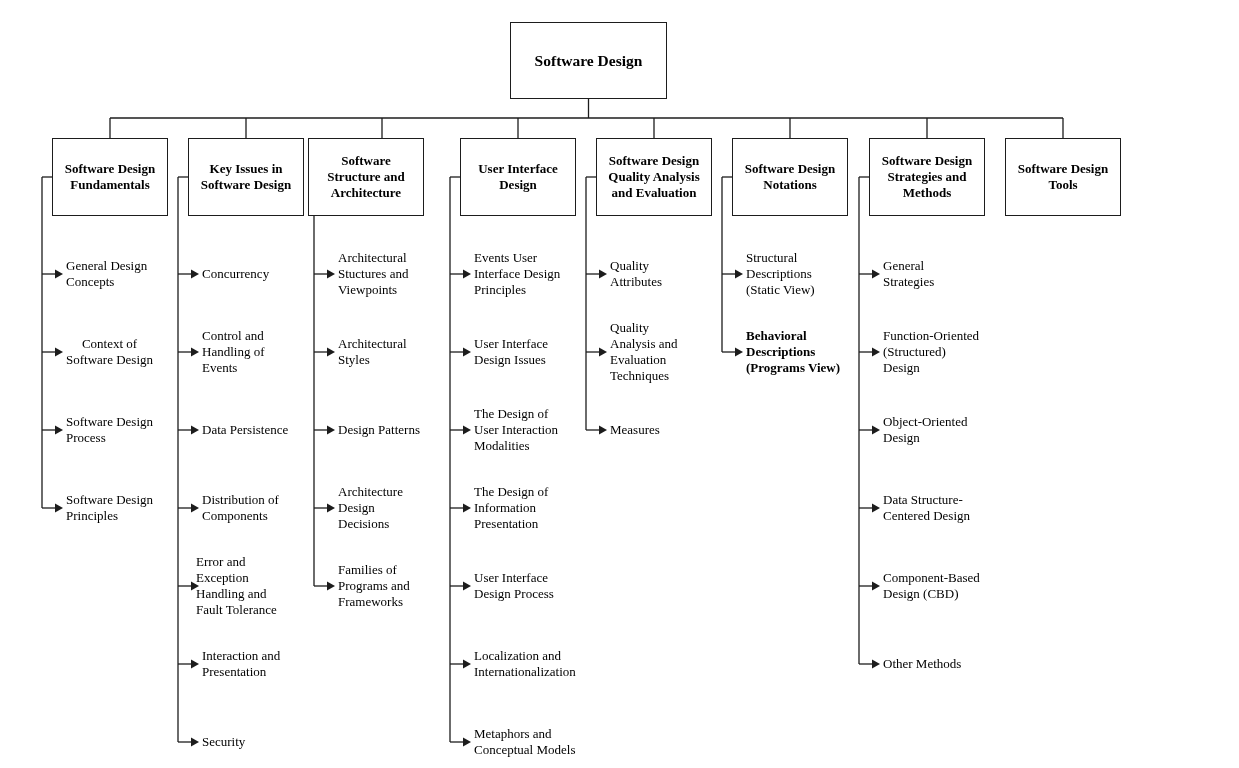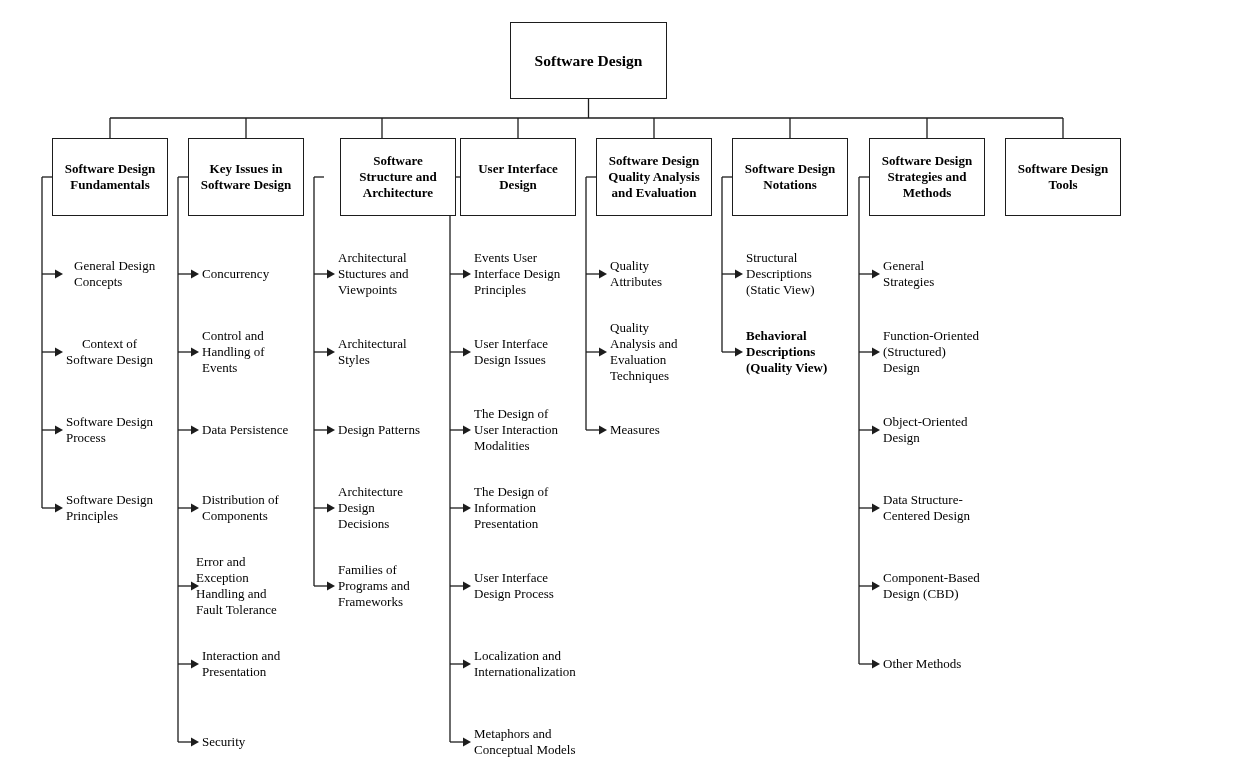--- a/index.html
+++ b/index.html
@@ -123,21 +123,21 @@
       <line x1="1063" y1="118" x2="1063" y2="138" stroke="#1c1c1c" stroke-width="1.3"></line>
     </svg>
   <div class="rootbox">
     <span>Software Design</span>
   </div>
   <div id="columns">
       <div class="hdr" style="left: 52px; top: 138px;">
         <div>Software Design</div>
         <div>Fundamentals</div>
       </div>
-      <div class="leaf" style="left: 66px; top: 258px; margin-left: 8px;">
+      <div class="leaf" style="left: 66px; top: 258px;">
         <div>General Design</div>
         <div>Concepts</div>
       </div>
       <div class="leaf" style="left: 66px; top: 336px; text-align: center;">
         <div>Context of</div>
         <div>Software Design</div>
       </div>
       <div class="leaf" style="left: 66px; top: 414px;">
         <div>Software Design</div>
         <div>Process</div>
@@ -171,21 +171,21 @@
         <div>Handling and</div>
         <div>Fault Tolerance</div>
       </div>
       <div class="leaf" style="left: 202px; top: 648px;">
         <div>Interaction and</div>
         <div>Presentation</div>
       </div>
       <div class="leaf" style="left: 202px; top: 734px;">
         <div>Security</div>
       </div>
-      <div class="hdr" style="left: 340px; top: 138px;">
+      <div class="hdr" style="left: 308px; top: 138px;">
         <div>Software</div>
         <div>Structure and</div>
         <div>Architecture</div>
       </div>
       <div class="leaf" style="left: 338px; top: 250px;">
         <div>Architectural</div>
         <div>Stuctures and</div>
         <div>Viewpoints</div>
       </div>
       <div class="leaf" style="left: 338px; top: 336px;">
@@ -263,21 +263,21 @@
         <div>Notations</div>
       </div>
       <div class="leaf" style="left: 746px; top: 250px;">
         <div>Structural</div>
         <div>Descriptions</div>
         <div>(Static View)</div>
       </div>
       <div class="leaf" style="left: 746px; top: 328px; font-weight: bold;">
         <div>Behavioral</div>
         <div>Descriptions</div>
-        <div>(Quality View)</div>
+        <div>(Programs View)</div>
       </div>
       <div class="hdr" style="left: 869px; top: 138px;">
         <div>Software Design</div>
         <div>Strategies and</div>
         <div>Methods</div>
       </div>
       <div class="leaf" style="left: 883px; top: 258px;">
         <div>General</div>
         <div>Strategies</div>
       </div>

